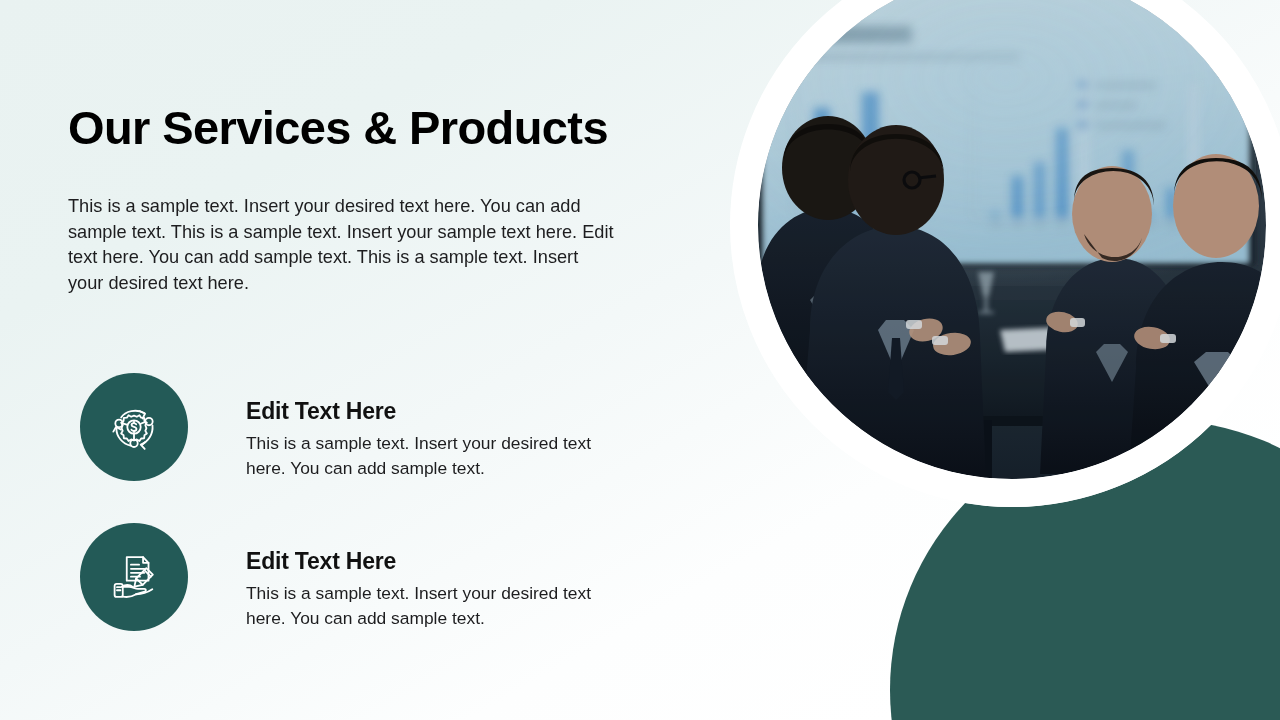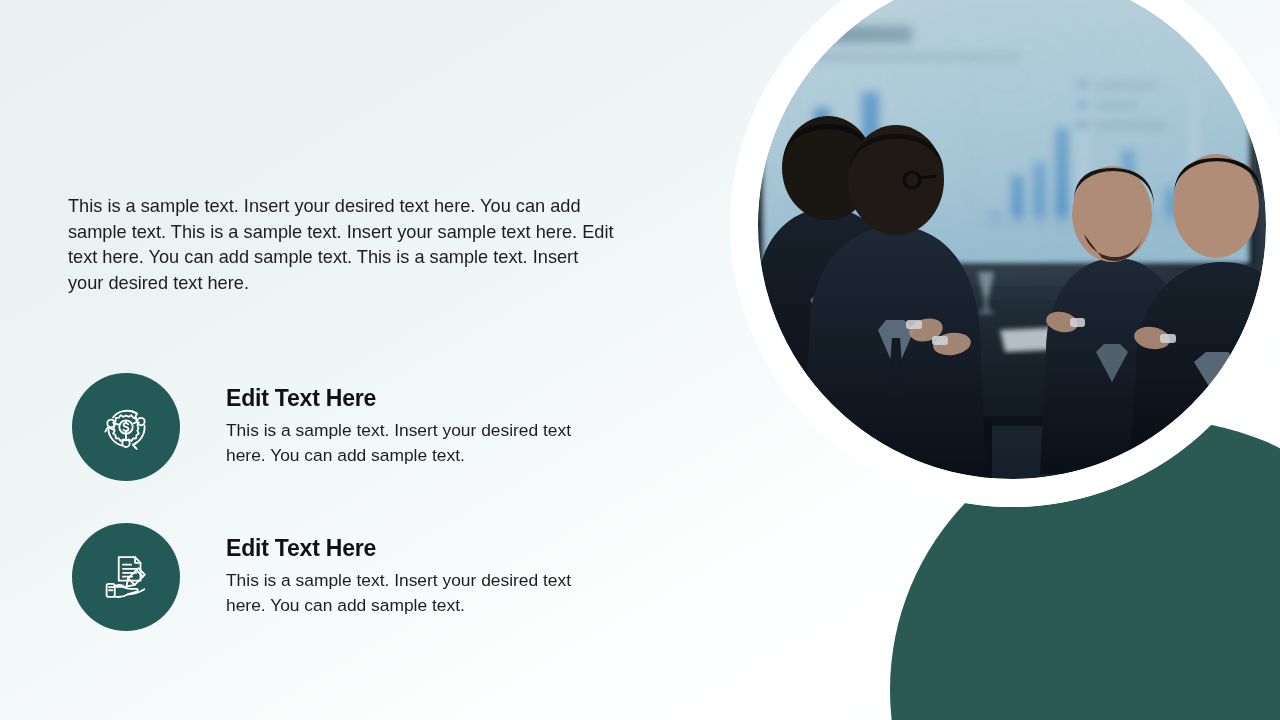--- a/index.html
+++ b/index.html
@@ -61,25 +61,25 @@
     width: 546px;
     margin: 0;
     font-size: 18.2px;
     line-height: 25.6px;
     color: #1d1d1f;
   }
 
   
   .feature {
     position: absolute;
-    left: 4px;
+    left: 12px;
     width: 600px;
     display: flex;
-    align-items: flex-start;
-    gap: 0;
+    align-items: flex-end;
+    gap: 12px;
   }
   .feature-1 { top: 373px; }
   .feature-2 { top: 523px; }
 
   .icon-badge {
     flex: 0 0 auto;
     width: 108px;
     height: 108px;
     border-radius: 50%;
     background: #235A57;
@@ -303,20 +303,21 @@
 
         <rect x="80" y="-40" width="560" height="560" fill="#06121a" opacity="0.12"></rect>
       </g>
 
       <circle cx="352" cy="225" r="268" fill="none" stroke="#ffffff" stroke-width="28"></circle>
     </svg>
   </div>
 
   <div class="content">
 
+    <h1 class="page-title">Our Services &amp; Products</h1>
 
     <p class="intro">This is a sample text. Insert your desired text here. You can add sample text. This is a sample text. Insert your sample text here. Edit text here. You can add sample text. This is a sample text. Insert your desired text here.</p>
 
     <div class="feature feature-1">
       <div class="icon-badge">
         <svg viewBox="0 0 64 64" xmlns="http://www.w3.org/2000/svg" fill="none" stroke="#ffffff" stroke-width="2" stroke-linecap="round" stroke-linejoin="round">
 
           <path d="M32 19.5 l3.1 1.2 2.9-1.7 1.9 2.7 3.3 .3 .3 3.3 2.7 1.9 -1.7 2.9 1.2 3.1 -1.2 3.1 1.7 2.9 -2.7 1.9 -.3 3.3 -3.3 .3 -1.9 2.7 -2.9-1.7 -3.1 1.2 -3.1-1.2 -2.9 1.7 -1.9-2.7 -3.3-.3 -.3-3.3 -2.7-1.9 1.7-2.9 -1.2-3.1 1.2-3.1 -1.7-2.9 2.7-1.9 .3-3.3 3.3-.3 1.9-2.7 2.9 1.7 z"></path>
           <circle cx="32" cy="32" r="7.4"></circle>
 

